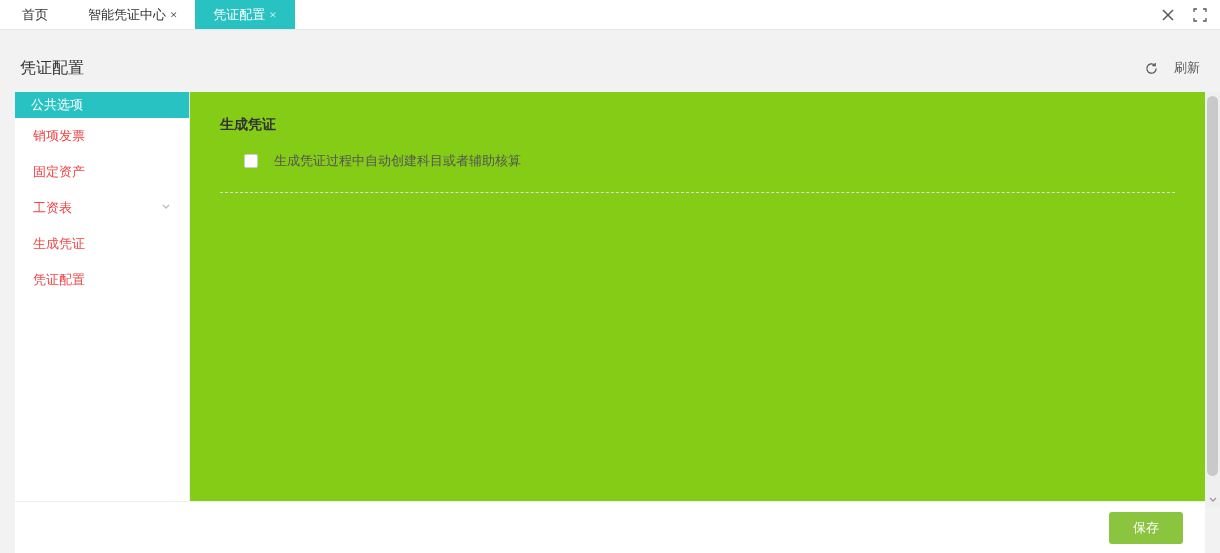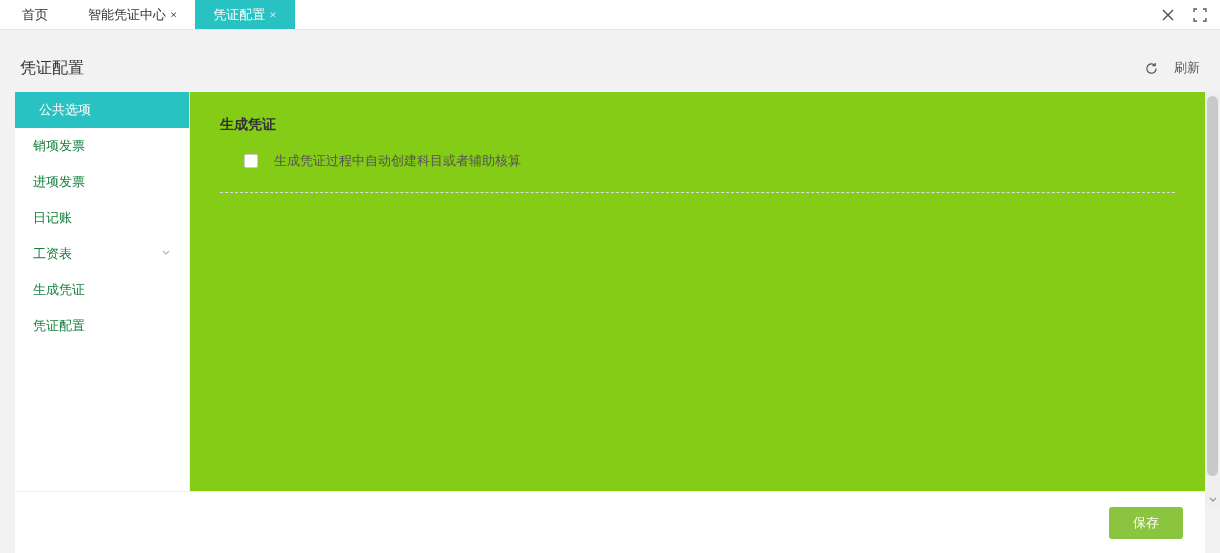--- a/index.html
+++ b/index.html
@@ -95,28 +95,28 @@
     background: #fff;
     border-right: 1px solid #eee;
   }
   .side-item {
     height: 36px;
     display: flex;
     align-items: center;
     justify-content: space-between;
     padding: 12px 18px;
     font-size: 13px;
-    color: #15803d;
+    color: #ef4444;
     cursor: pointer;
   }
   .side-item.active {
     background: #27c2c1;
     color: #fff;
-    height: 36px;
-    padding: 0 24px;
+    height: 26px;
+    padding: 0 16px;
   }
   .side-item .chev {
     color: #bbb;
     font-size: 12px;
   }
   .content {
     flex: 1;
     background: #84cc16;
     padding: 24px 30px 0 30px;
     position: relative;
@@ -172,21 +172,21 @@
     height: 15px;
     display: flex; align-items: center; justify-content: center;
     color: #999;
   }
 
   
   .footer {
     position: absolute;
     left: 15px; right: 15px;
     bottom: 0;
-    height: 62px;
+    height: 52px;
     background: #fff;
     border-top: 1px solid #eee;
     display: flex;
     align-items: center;
     justify-content: flex-end;
     padding: 0 22px;
   }
   .save-btn {
     background: #8bc53f;
     color: #fff;
@@ -241,24 +241,21 @@
 
 <div class="main">
   <div class="sidebar">
     <div class="side-item active">
       <span>公共选项</span>
     </div>
     <div class="side-item">
       <span>销项发票</span>
     </div>
     <div class="side-item">
-      <span>进项发票</span>
-    </div>
-    <div class="side-item">
-      <span>日记账</span>
+      <span>固定资产</span>
     </div>
     <div class="side-item">
       <span>工资表</span>
       <span class="chev">
         <svg width="10" height="10" viewBox="0 0 10 10">
             <path d="M2 3l3 3 3-3" stroke="#bbb" stroke-width="1.3" fill="none"></path>
           </svg>
       </span>
     </div>
     <div class="side-item">

